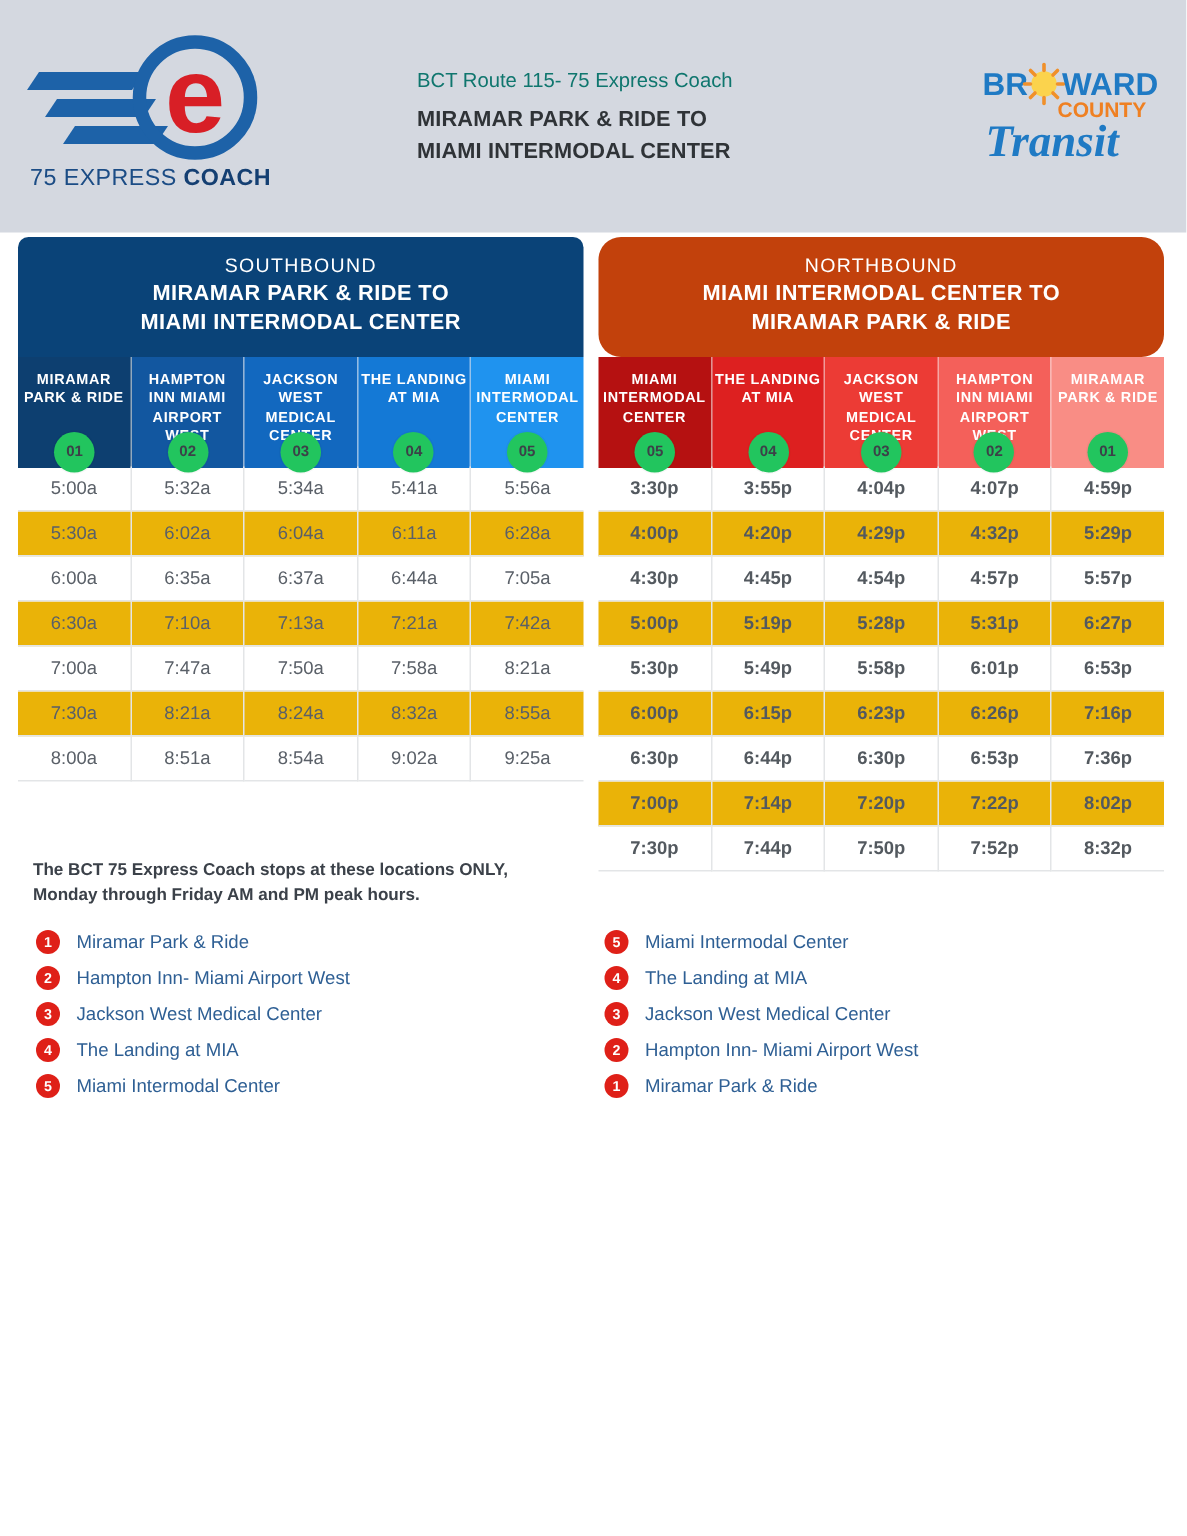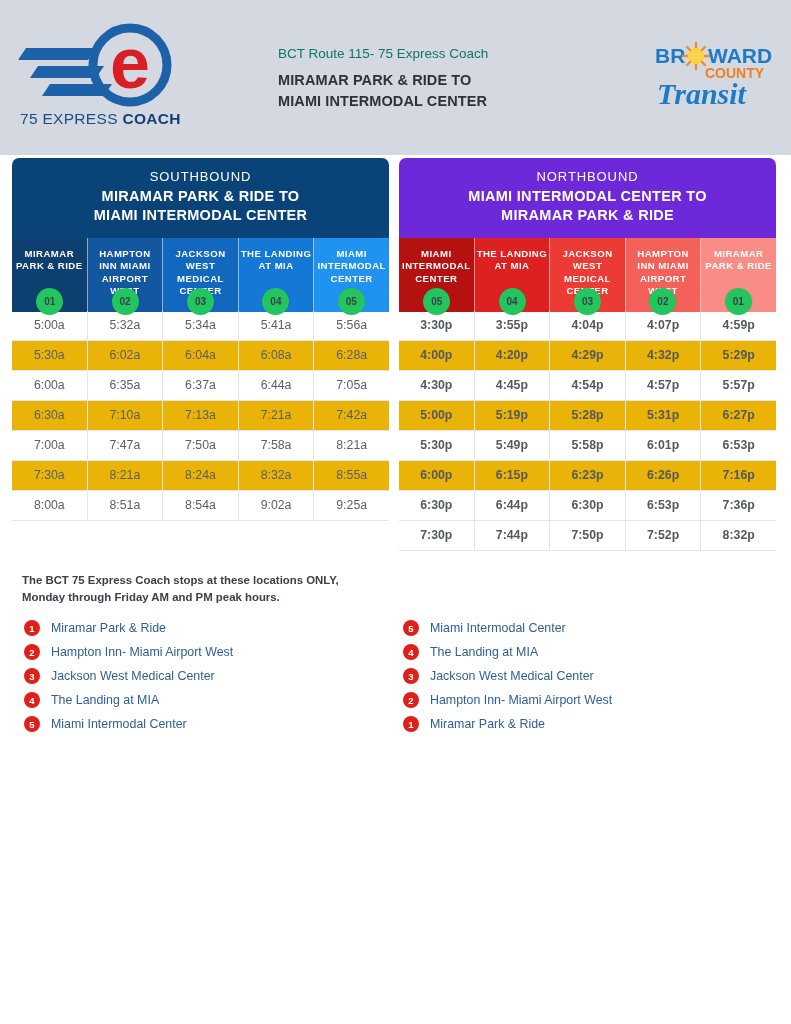--- a/index.html
+++ b/index.html
@@ -76,21 +76,21 @@
   #card-southbound { left: 12px; }
   #card-northbound { left: 399px; }
 
   .card-banner {
     border-radius: 7px 7px 0 0;
     color: #ffffff;
     text-align: center;
     padding: 11px 6px 12px;
   }
   #card-southbound .card-banner { background: #0a4378; }
-  #card-northbound .card-banner { background: #6d28d9; }
+  #card-northbound .card-banner { background: #c2410c; border-radius: 15px; }
 
   .banner-dir {
     font-size: 13px;
     font-weight: 400;
     letter-spacing: 0.9px;
     margin-bottom: 3px;
     text-align: center;
   }
   .banner-route {
     font-size: 14.5px;
@@ -267,21 +267,21 @@
         <div class="time-cell">5:00a</div>
         <div class="time-cell">5:32a</div>
         <div class="time-cell">5:34a</div>
         <div class="time-cell">5:41a</div>
         <div class="time-cell">5:56a</div>
       </div>
       <div class="time-row alt">
         <div class="time-cell">5:30a</div>
         <div class="time-cell">6:02a</div>
         <div class="time-cell">6:04a</div>
-        <div class="time-cell">6:08a</div>
+        <div class="time-cell">6:11a</div>
         <div class="time-cell">6:28a</div>
       </div>
       <div class="time-row plain">
         <div class="time-cell">6:00a</div>
         <div class="time-cell">6:35a</div>
         <div class="time-cell">6:37a</div>
         <div class="time-cell">6:44a</div>
         <div class="time-cell">7:05a</div>
       </div>
       <div class="time-row alt">
@@ -390,20 +390,27 @@
         <div class="time-cell">6:26p</div>
         <div class="time-cell">7:16p</div>
       </div>
       <div class="time-row plain">
         <div class="time-cell">6:30p</div>
         <div class="time-cell">6:44p</div>
         <div class="time-cell">6:30p</div>
         <div class="time-cell">6:53p</div>
         <div class="time-cell">7:36p</div>
       </div>
+      <div class="time-row alt">
+        <div class="time-cell">7:00p</div>
+        <div class="time-cell">7:14p</div>
+        <div class="time-cell">7:20p</div>
+        <div class="time-cell">7:22p</div>
+        <div class="time-cell">8:02p</div>
+      </div>
       <div class="time-row plain">
         <div class="time-cell">7:30p</div>
         <div class="time-cell">7:44p</div>
         <div class="time-cell">7:50p</div>
         <div class="time-cell">7:52p</div>
         <div class="time-cell">8:32p</div>
       </div>
     </div>
 </div>
 

